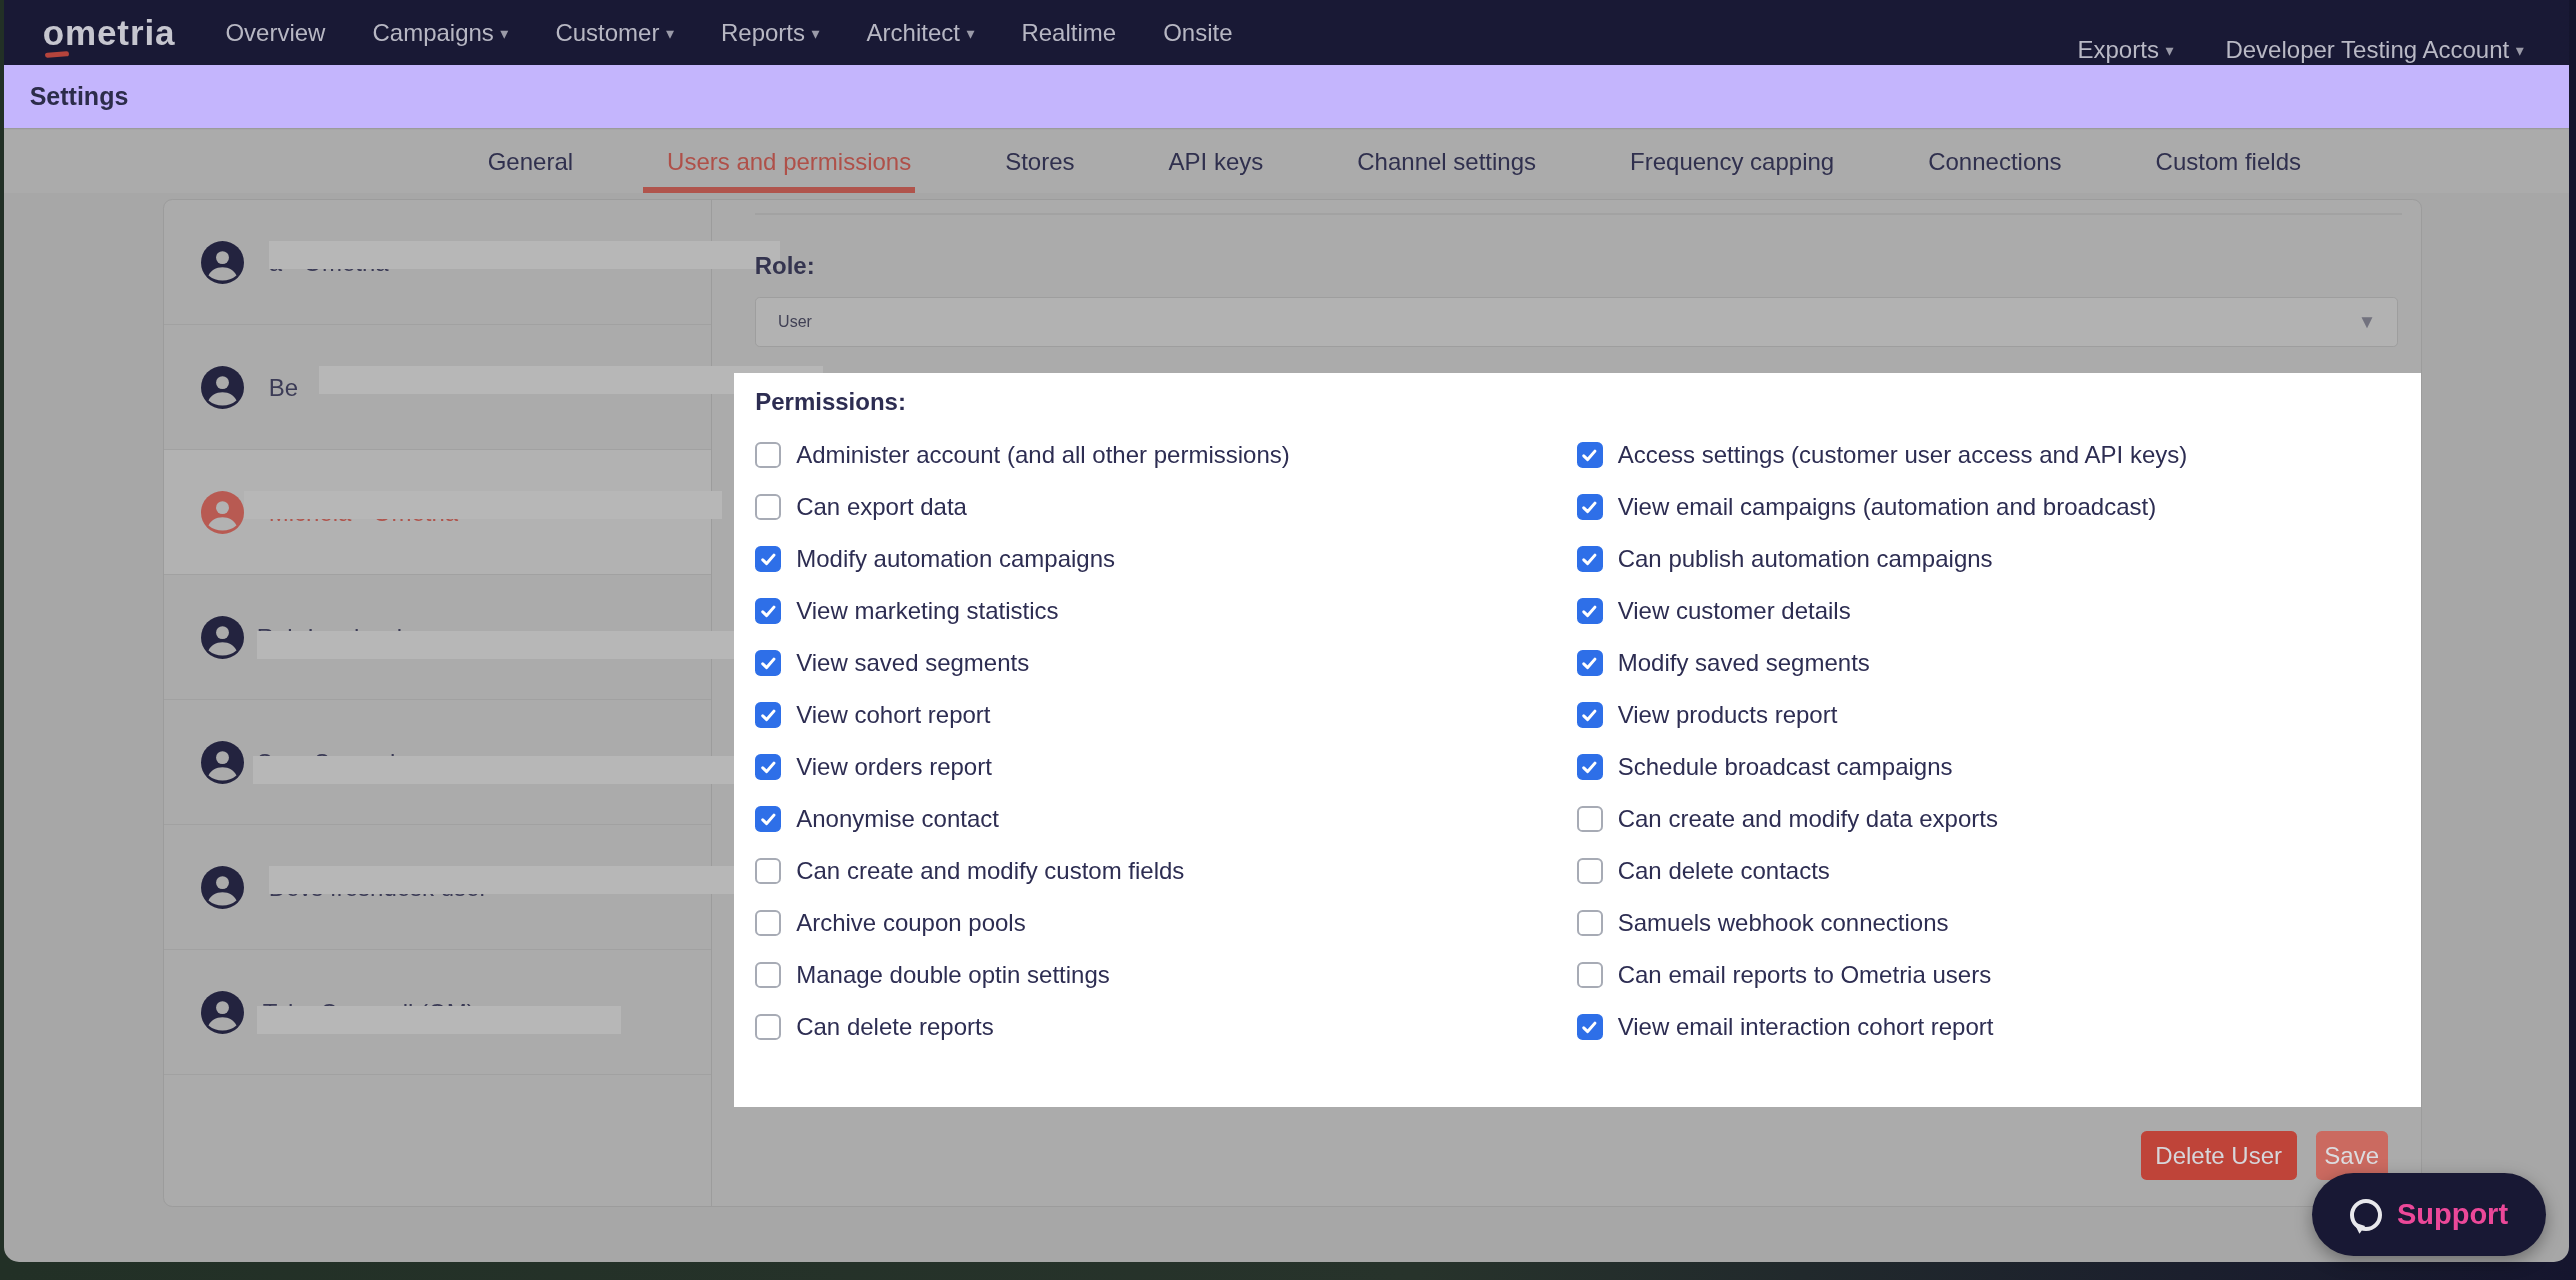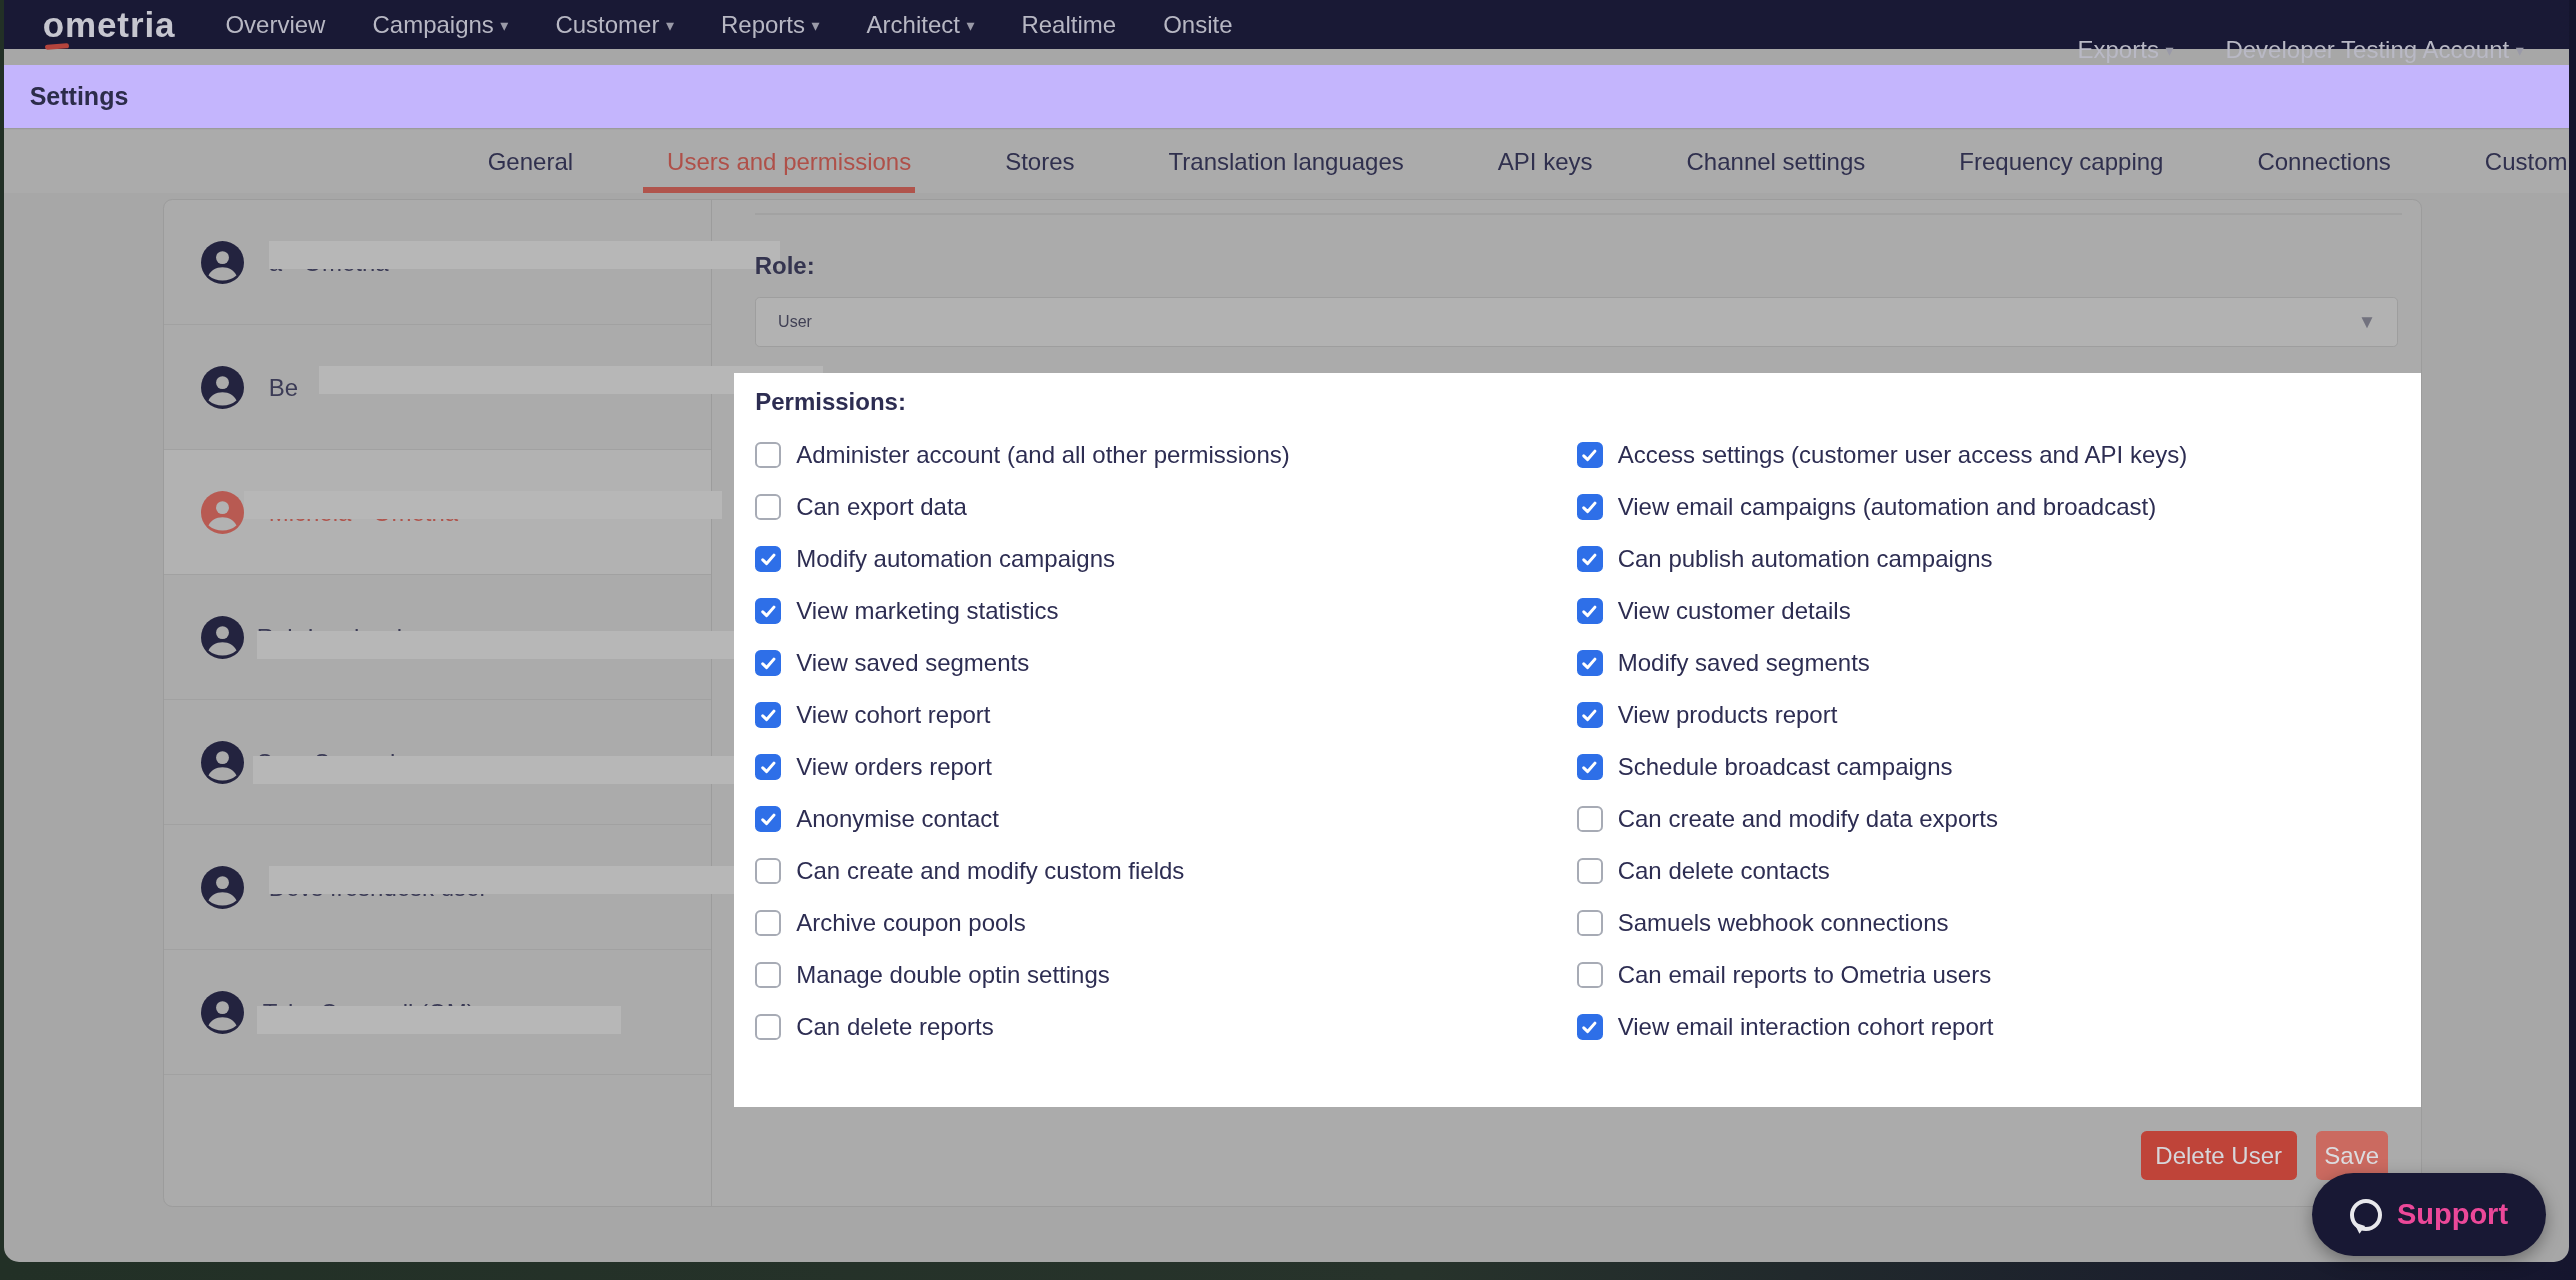--- a/index.html
+++ b/index.html
@@ -8,21 +8,21 @@
     background:linear-gradient(90deg,#223026 0%,#27332b 55%,#15152e 100%);
     font-family:"Liberation Sans",sans-serif;
     -webkit-font-smoothing:antialiased;
   }
   .window{
     position:absolute;left:3.7px;top:0;width:2565px;height:1262px;
     background:#a7a7a7;border-radius:0 0 15px 15px;overflow:hidden;
   }
   
   .topnav{
-    position:absolute;left:0;top:0;right:0;height:49px;background:#191935;
+    position:absolute;left:0;top:0;right:0;height:65px;background:#191935;
     display:flex;align-items:center;
   }
   .logo{position:relative;margin-left:39px;font-size:35px;font-weight:bold;
     color:#c6c6cf;letter-spacing:0.9px;}
   .logo .o-swoosh{position:absolute;left:1.9px;bottom:-3.7px;width:24px;height:4.7px;
     background:#b5443c;border-radius:2.8px;transform:rotate(-4deg);}
   .navitems{display:flex;align-items:center;gap:47px;margin-left:50px;}
   .navitem{font-size:24px;color:#b7b7c3;white-space:nowrap;cursor:default;}
   .navitem .caret,.navright .caret{font-size:16px;color:#9a9aa8;margin-left:6.5px;vertical-align:1.9px;}
   .navright{position:absolute;right:45px;top:17px;height:65px;display:flex;align-items:center;gap:52px;}
@@ -117,21 +117,20 @@
 
   <div class="settingsbar">
     <span class="title">Settings</span>
   </div>
 
   <div class="tabbar">
     <div class="tabs">
         <div class="tab">General</div>
         <div class="tab active">Users and permissions</div>
         <div class="tab">Stores</div>
-        <div class="tab">Translation languages</div>
         <div class="tab">API keys</div>
         <div class="tab">Channel settings</div>
         <div class="tab">Frequency capping</div>
         <div class="tab">Connections</div>
         <div class="tab">Custom fields</div>
       </div>
   </div>
 
   <div class="card">
     <div class="userlist">

